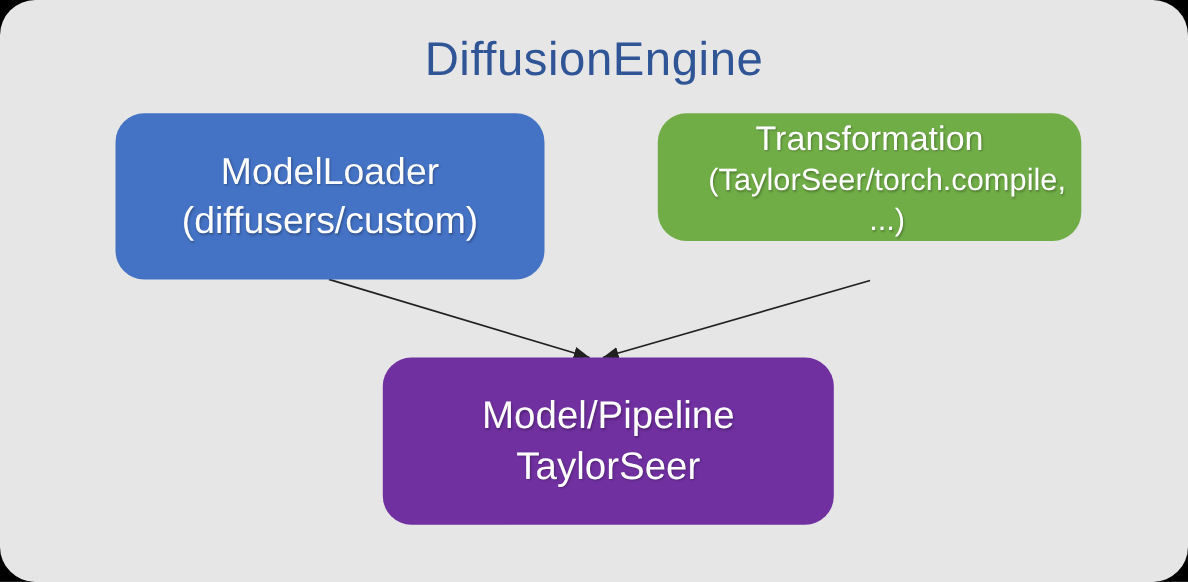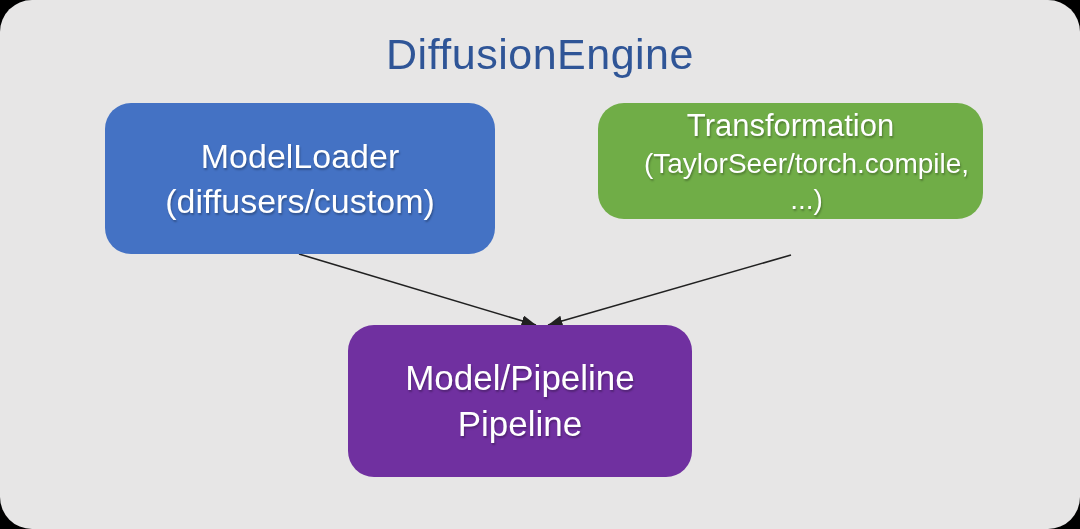--- a/index.html
+++ b/index.html
@@ -59,21 +59,21 @@
     line-height: 41px;
   }
   .node-transformation .t-sub {
     font-size: 28px;
     line-height: 36px;
     margin-left: 32px;
   }
   .node-execution {
     left: 348px;
     top: 325px;
-    width: 344px;
+    width: 410px;
     height: 152px;
     font-size: 35px;
     line-height: 46px;
   }
   .arrows-layer {
     position: absolute;
     inset: 0;
     pointer-events: none;
   }
 </style>
@@ -101,17 +101,17 @@
     </div>
 
     <div class="node node-transformation" style="background: rgb(112, 173, 71); color: rgb(255, 255, 255);">
       <div class="t-line1">Transformation</div>
       <div class="t-sub">(TaylorSeer/torch.compile,</div>
       <div class="t-sub">...)</div>
     </div>
 
     <div class="node node-execution" style="background: rgb(112, 48, 160); color: rgb(255, 255, 255);">
       <div>Model/Pipeline</div>
-      <div>Pipeline</div>
+      <div>TaylorSeer</div>
     </div>
 
   </div>
 </div>
 
 </body></html>

